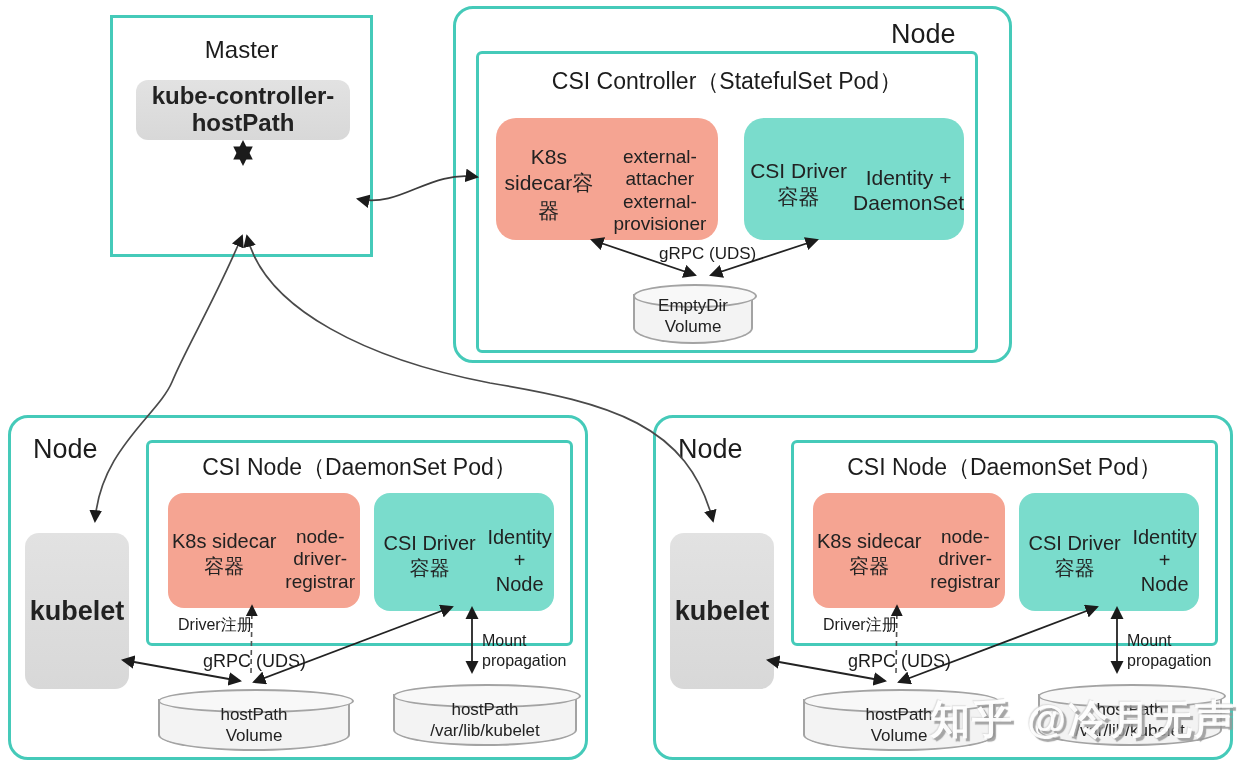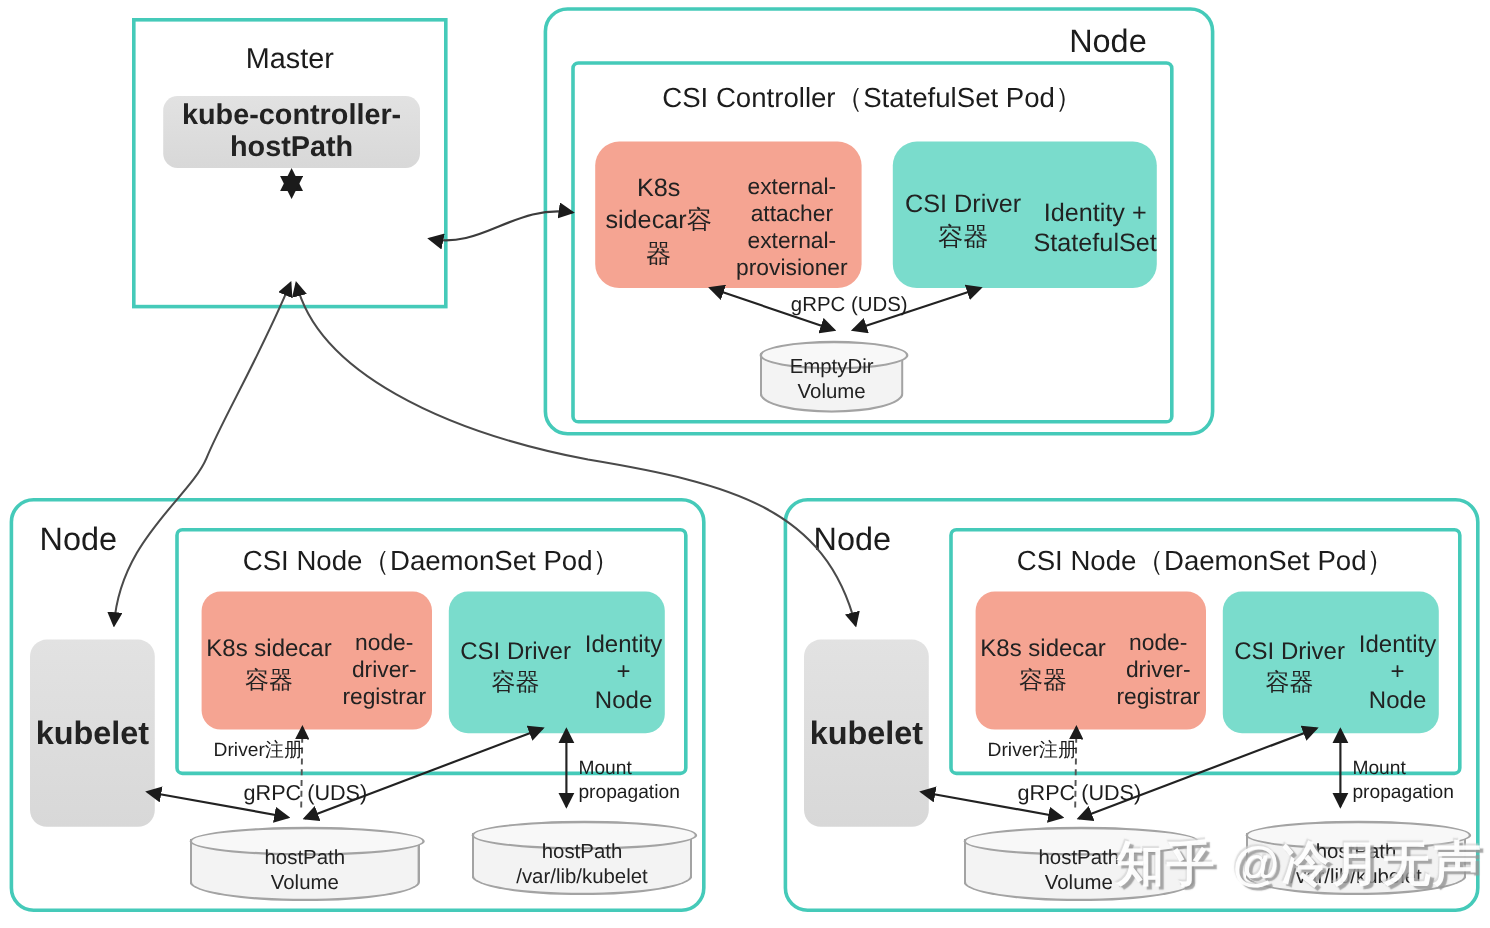--- a/index.html
+++ b/index.html
@@ -99,21 +99,21 @@
         <div class="cb-title">K8s sidecar容器</div>
         <div class="cb-lines" style="margin-top:12px;">
           <div>external-attacher</div>
           <div>external-provisioner</div>
         </div>
       </div>
       <div class="container-box tealfill" style="left:265px;top:64px;width:220px;height:122px;border-radius:20px;padding-top:11px;">
         <div class="cb-title">CSI Driver容器</div>
         <div class="cb-lines" style="margin-top:12px;font-size:21px;">
           <div>Identity +</div>
-          <div>StatefulSet</div>
+          <div>DaemonSet</div>
         </div>
       </div>
       <div class="small-label" style="left:180px;top:190px;">gRPC (UDS)</div>
       <div class="cylinder" style="left:154px;top:240px;width:120px;height:50px;">
         <div class="cyl-text" style="padding-top:2px;">
           <div>EmptyDir</div>
           <div>Volume</div>
         </div>
       </div>
     </div>

